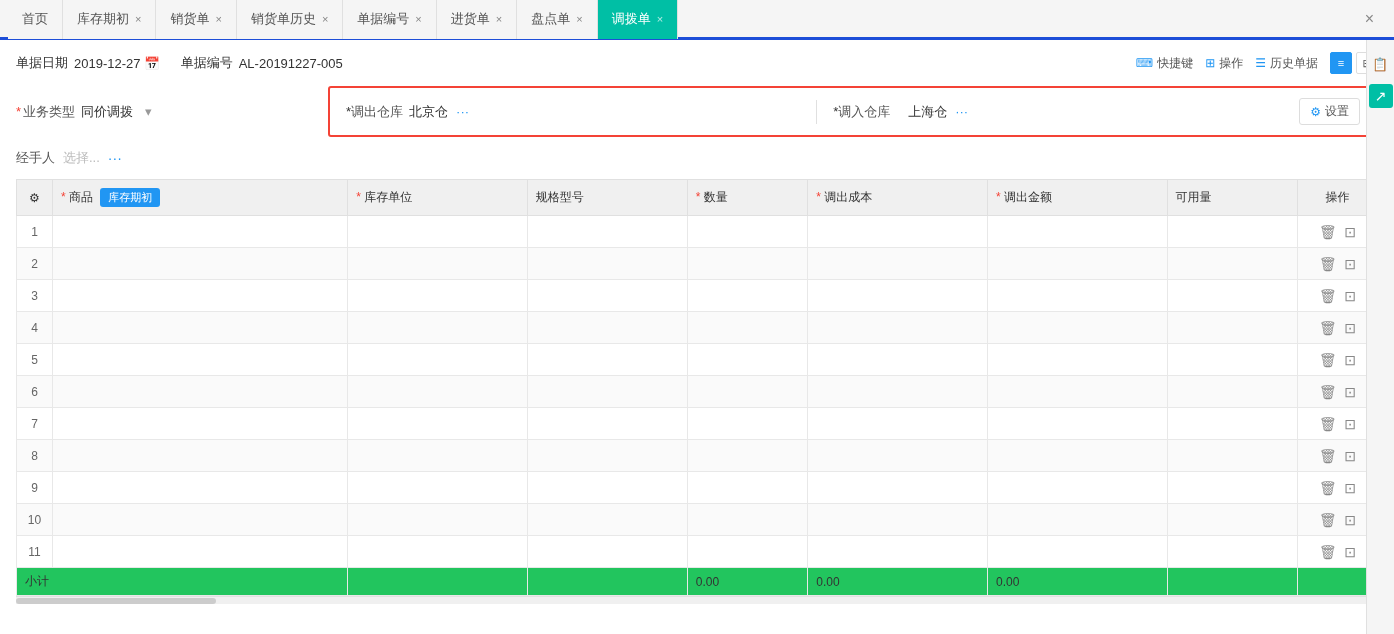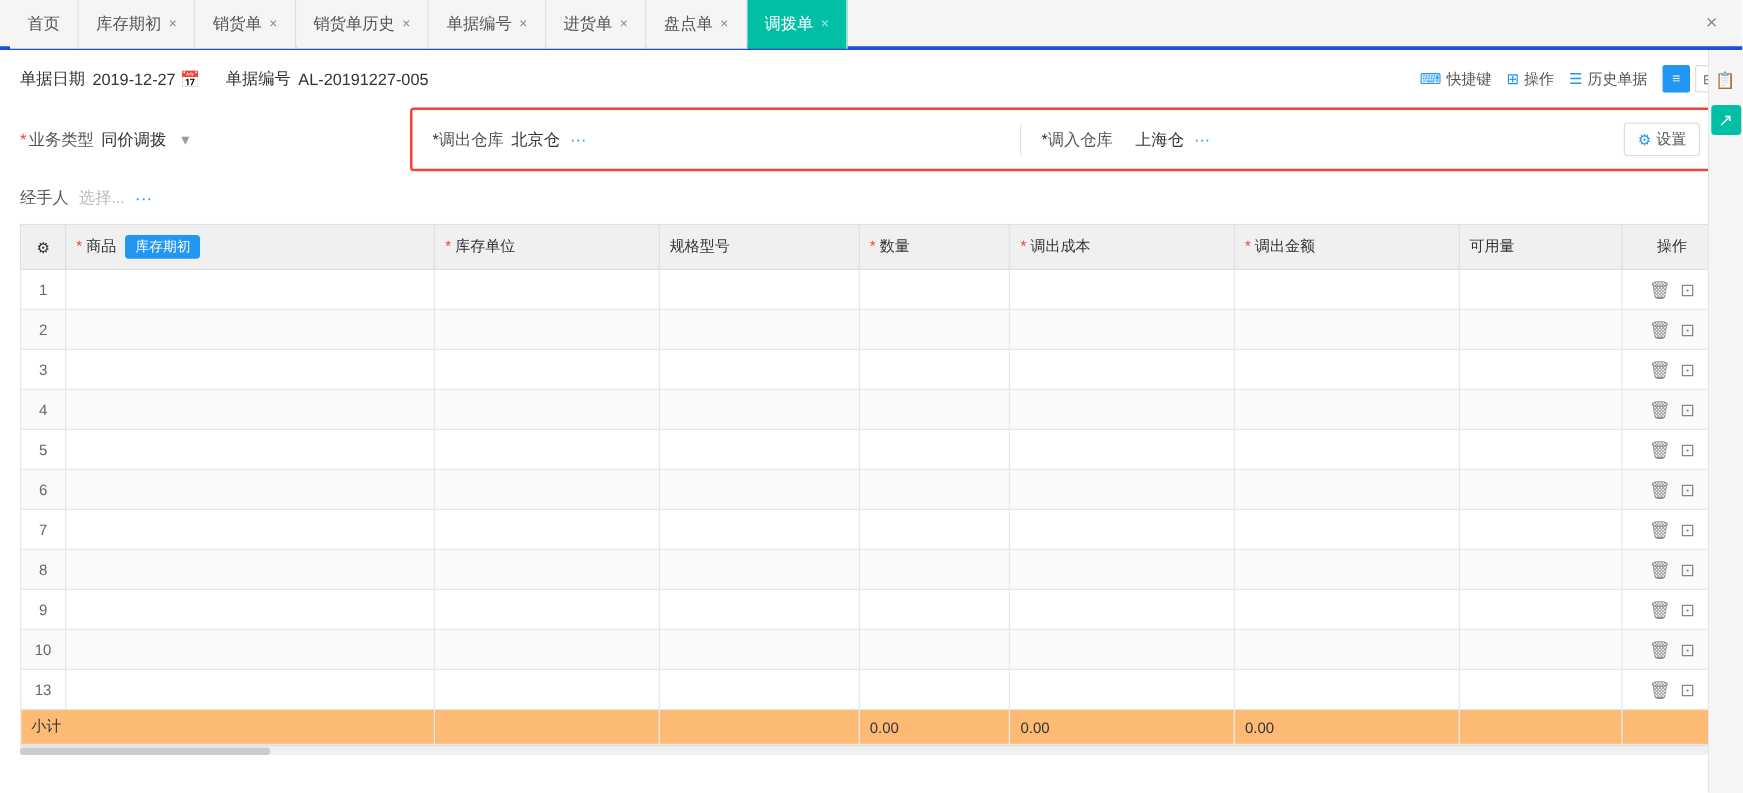--- a/index.html
+++ b/index.html
@@ -245,21 +245,21 @@
       border: 1px solid #e8e8e8;
       padding: 0 8px;
       color: #333;
     }
     .data-table tbody td.row-num {
       text-align: center;
       color: #666;
       width: 36px;
     }
     .data-table tfoot tr {
-      background: #fdba74;
+      background: #22c55e;
       height: 28px;
     }
     .data-table tfoot td {
       border: 1px solid #e8e8e8;
       padding: 0 8px;
       font-weight: 500;
       color: #333;
     }
     .th-settings {
       width: 36px;
@@ -622,21 +622,21 @@
       <td></td>
       <td></td>
       <td></td>
       <td></td>
       <td class="td-actions">
         <span class="action-icon">🗑</span>
         <span class="action-icon">⊡</span>
       </td>
     </tr>
           <tr>
-      <td class="row-num">13</td>
+      <td class="row-num">11</td>
       <td></td>
       <td></td>
       <td></td>
       <td></td>
       <td></td>
       <td></td>
       <td></td>
       <td class="td-actions">
         <span class="action-icon">🗑</span>
         <span class="action-icon">⊡</span>

